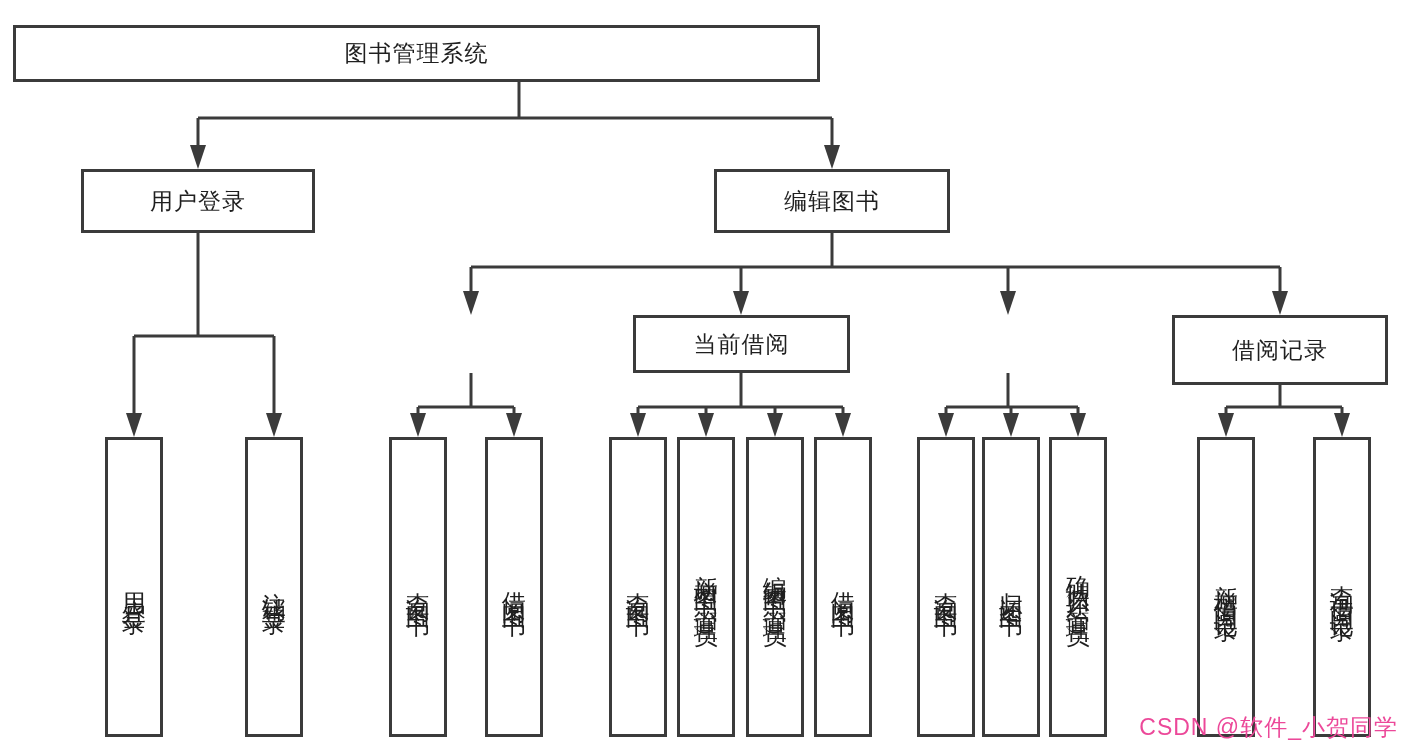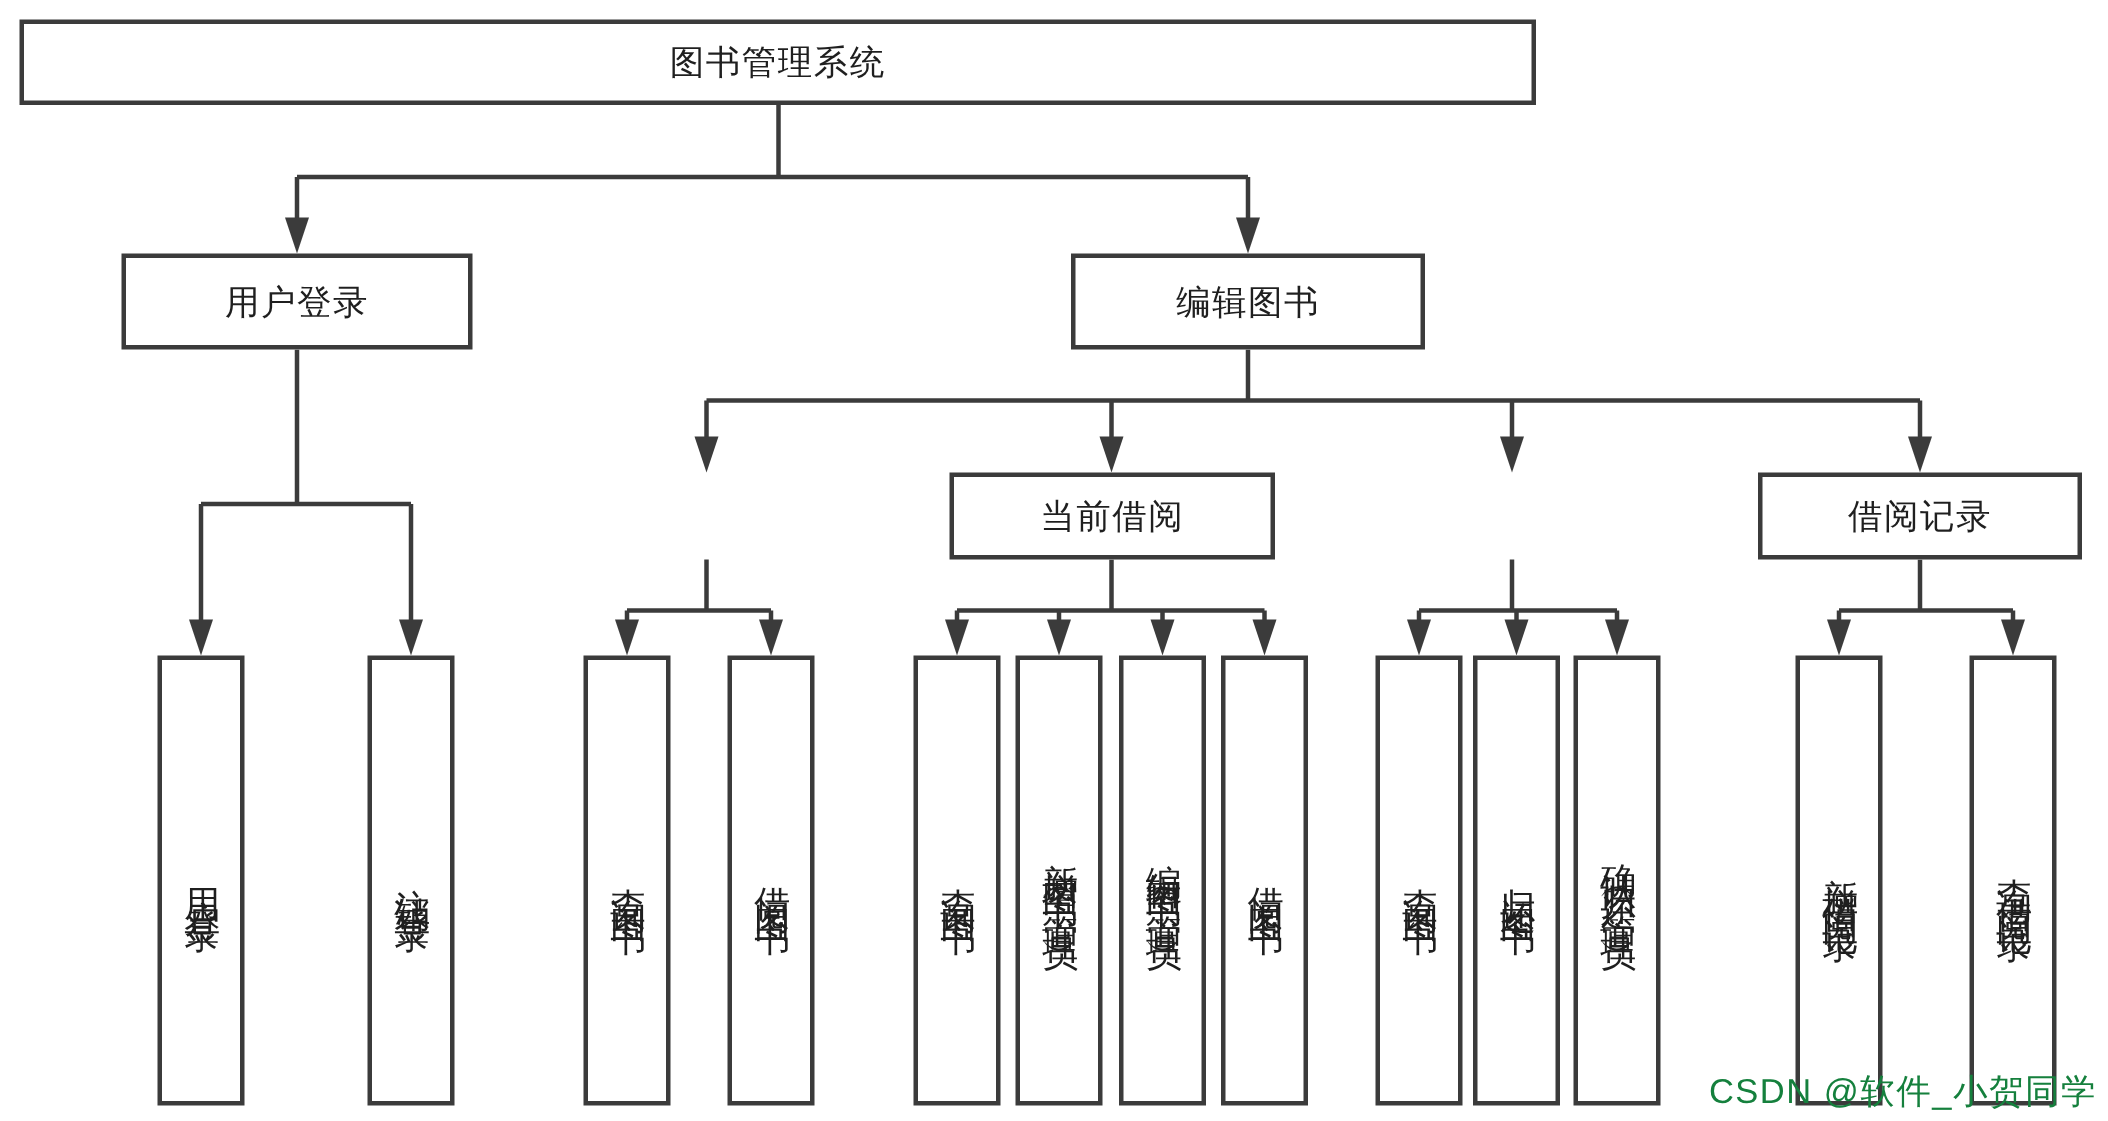--- a/index.html
+++ b/index.html
@@ -16,21 +16,21 @@
     display:flex;align-items:center;justify-content:center;box-sizing:border-box;
   }
   .node .label{white-space:nowrap;}
   .h .label{font-size:23px;letter-spacing:1px;}
   .v .label{
     writing-mode:vertical-rl;text-orientation:mixed;
     font-size:24px;letter-spacing:7px;line-height:1.15;
   }
   .watermark{
     position:absolute;top:712px;right:7px;font-size:23px;letter-spacing:1px;
-    color:#15803d;z-index:5;white-space:nowrap;
+    color:#ec4899;z-index:5;white-space:nowrap;
   }
 </style>
 </head>
 <body>
 
 <div class="canvas">
 
   <svg class="wires" viewBox="0 0 1405 747">
     <g>
       <path d="M519 70 V118"></path>
@@ -93,35 +93,35 @@
     <g>
       <path d="M1280 373 V407"></path>
       <path d="M1226 407 H1342"></path>
       <path d="M1226 407 V416"></path>
       <path d="M1342 407 V416"></path>
       <polygon points="1218,413 1234,413 1226,437"></polygon>
       <polygon points="1334,413 1350,413 1342,437"></polygon>
     </g>
   </svg>
 
-  <div class="node h" style="left:13px;top:13px;width:1011px;height:57px">
+  <div class="node h" style="left:13px;top:25px;width:807px;height:57px">
     <span class="label">图书管理系统</span>
   </div>
 
   <div class="node h" style="left:81px;top:169px;width:234px;height:64px">
     <span class="label">用户登录</span>
   </div>
   <div class="node h" style="left:714px;top:169px;width:236px;height:64px">
     <span class="label">编辑图书</span>
   </div>
 
   <div class="node h" style="left:633px;top:315px;width:217px;height:58px">
     <span class="label">当前借阅</span>
   </div>
-  <div class="node h" style="left:1172px;top:315px;width:216px;height:58px">
+  <div class="node h" style="left:1172px;top:315px;width:216px;height:70px">
     <span class="label">借阅记录</span>
   </div>
 
   <div class="node v" style="left:105px;top:437px;width:58px;height:300px">
     <span class="label">用户登录</span>
   </div>
   <div class="node v" style="left:245px;top:437px;width:58px;height:300px">
     <span class="label">注销登录</span>
   </div>
 

